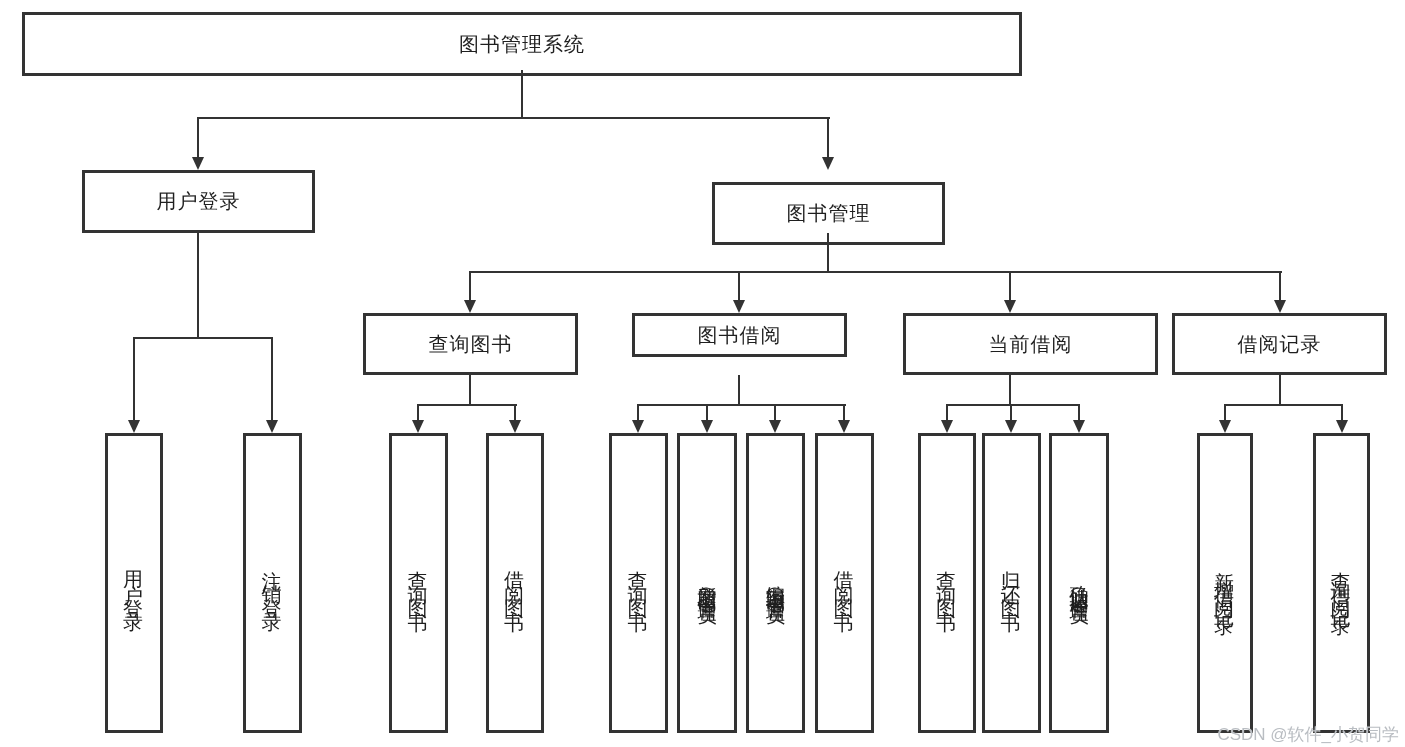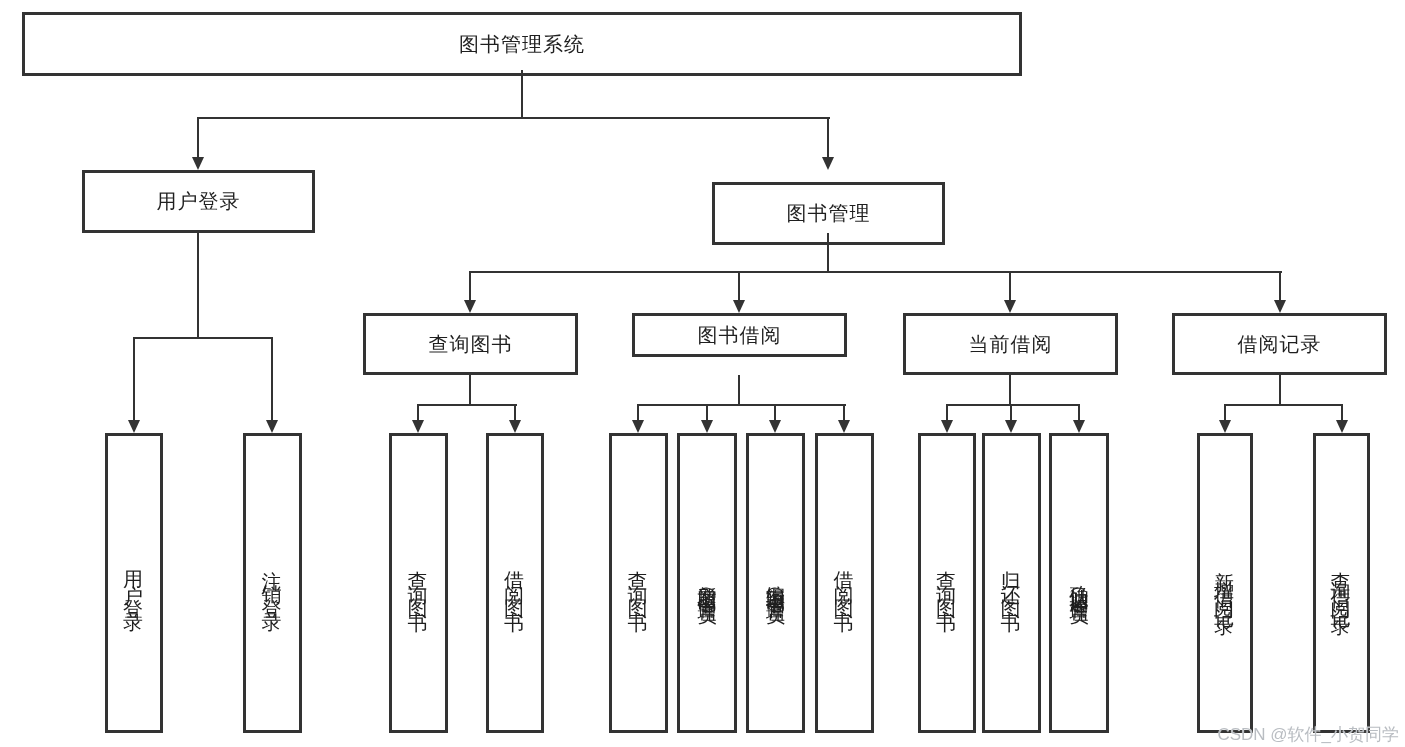--- a/index.html
+++ b/index.html
@@ -111,21 +111,21 @@
   <div class="arr" style="left:1004px; top:300px;"></div>
   <div class="lv" style="left:1279px; top:271px; height:30px;"></div>
   <div class="arr" style="left:1274px; top:300px;"></div>
 
   <div class="box" style="left:363px; top:313px; width:215px; height:62px;">
     <span class="hlabel">查询图书</span>
   </div>
   <div class="box" style="left:632px; top:313px; width:215px; height:44px;">
     <span class="hlabel">图书借阅</span>
   </div>
-  <div class="box" style="left:903px; top:313px; width:215px; height:62px;">
+  <div class="box" style="left:903px; top:313px; width:255px; height:62px;">
     <span class="hlabel">当前借阅</span>
   </div>
   <div class="box" style="left:1172px; top:313px; width:215px; height:62px;">
     <span class="hlabel">借阅记录</span>
   </div>
 
   <div class="lv" style="left:469px; top:375px; height:31px;"></div>
   <div class="lh" style="left:417px; top:404px; width:100px;"></div>
   <div class="lv" style="left:417px; top:404px; height:17px;"></div>
   <div class="arr" style="left:412px; top:420px;"></div>

